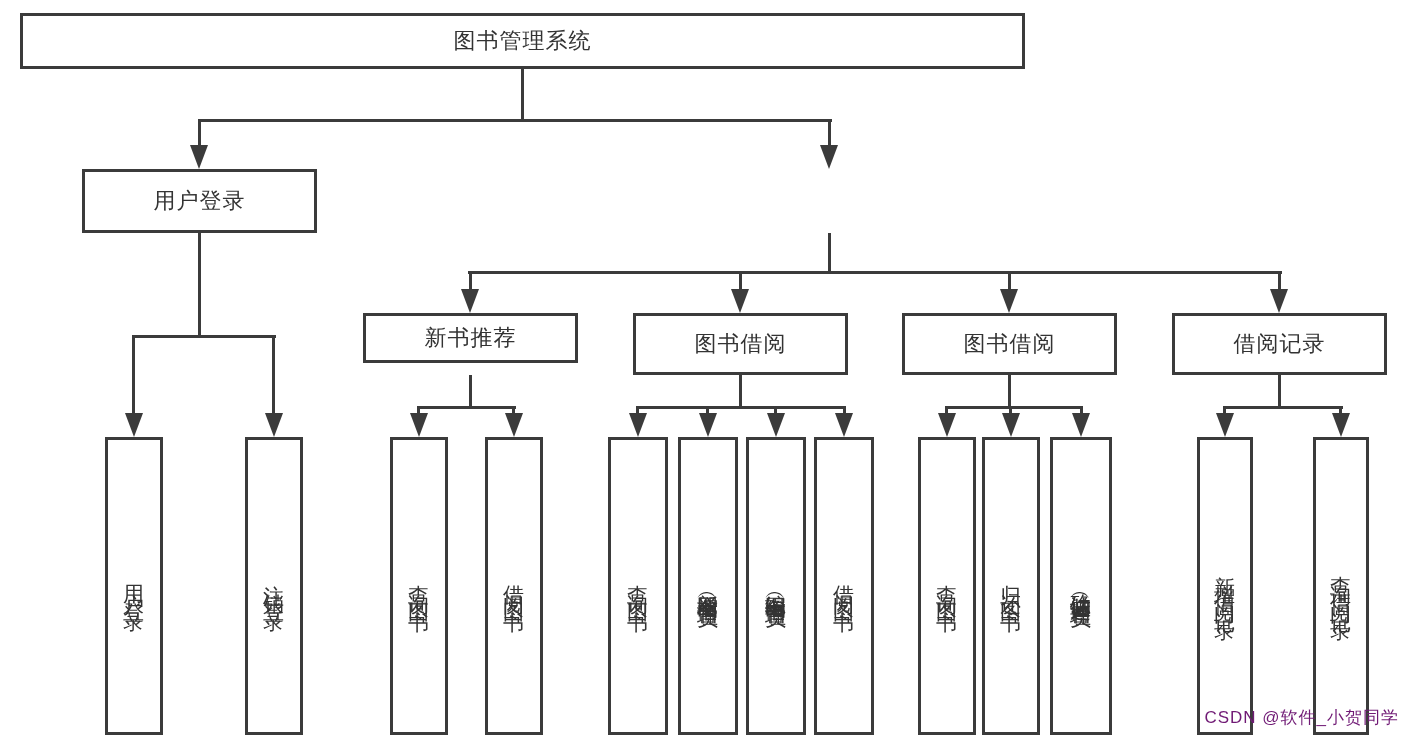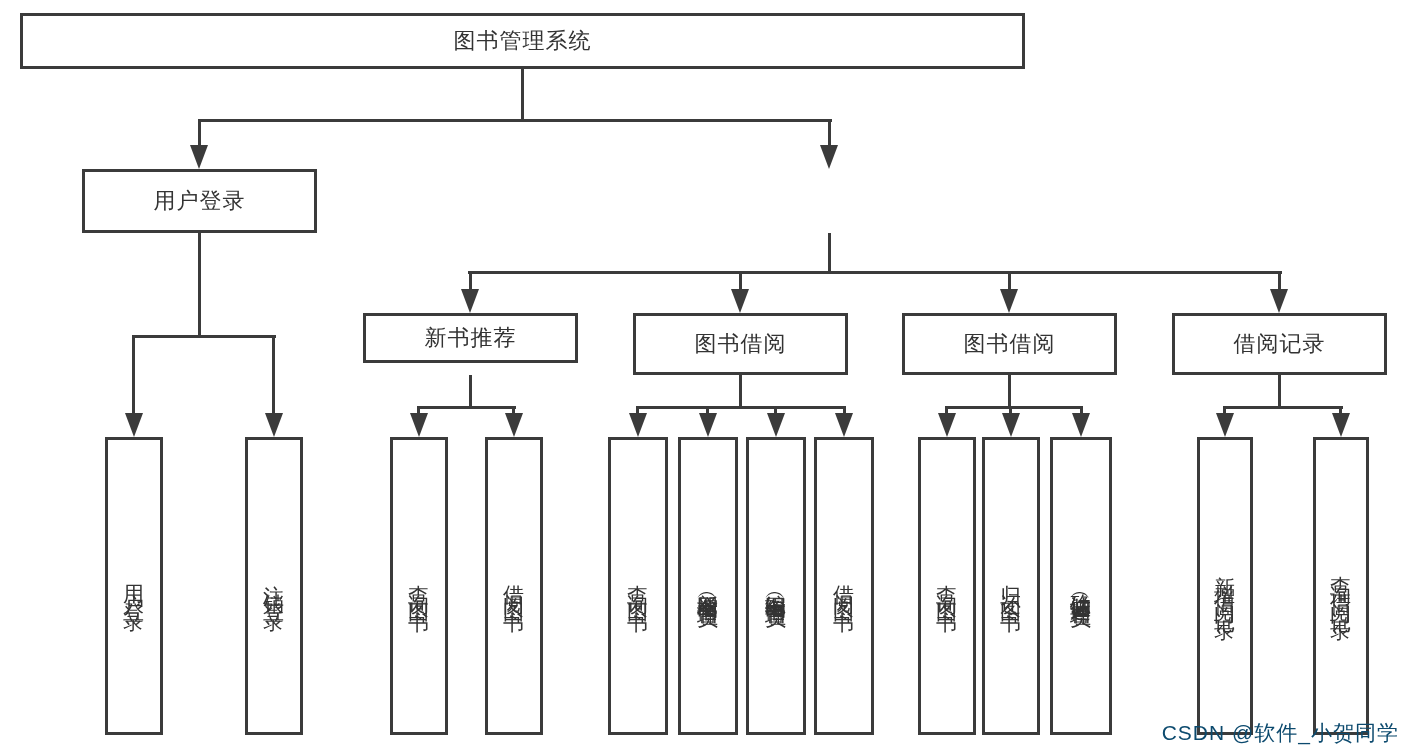--- a/index.html
+++ b/index.html
@@ -17,22 +17,22 @@
     font-size:21px;
   }
   .box .v.tight{letter-spacing:2px;}
   .line{position:absolute;background:#3b3b3b;z-index:1;}
   .arr{
     position:absolute;width:0;height:0;z-index:1;
     border-left:9px solid transparent;border-right:9px solid transparent;
     border-top:24px solid #3b3b3b;
   }
   .watermark{
-    position:absolute;right:6px;bottom:0;z-index:5;
-    font-size:21px;color:#0c4a6e;letter-spacing:1px;white-space:nowrap;
+    position:absolute;right:6px;bottom:18px;z-index:5;
+    font-size:17px;color:#701a75;letter-spacing:1px;white-space:nowrap;
   }
 </style>
 </head>
 <body>
 
 <div class="canvas">
 
   <div class="line" style="left:521px;top:69px;width:3px;height:53px"></div>
   <div class="line" style="left:198px;top:119px;width:634px;height:3px"></div>
   <div class="line" style="left:198px;top:119px;width:3px;height:30px"></div>

